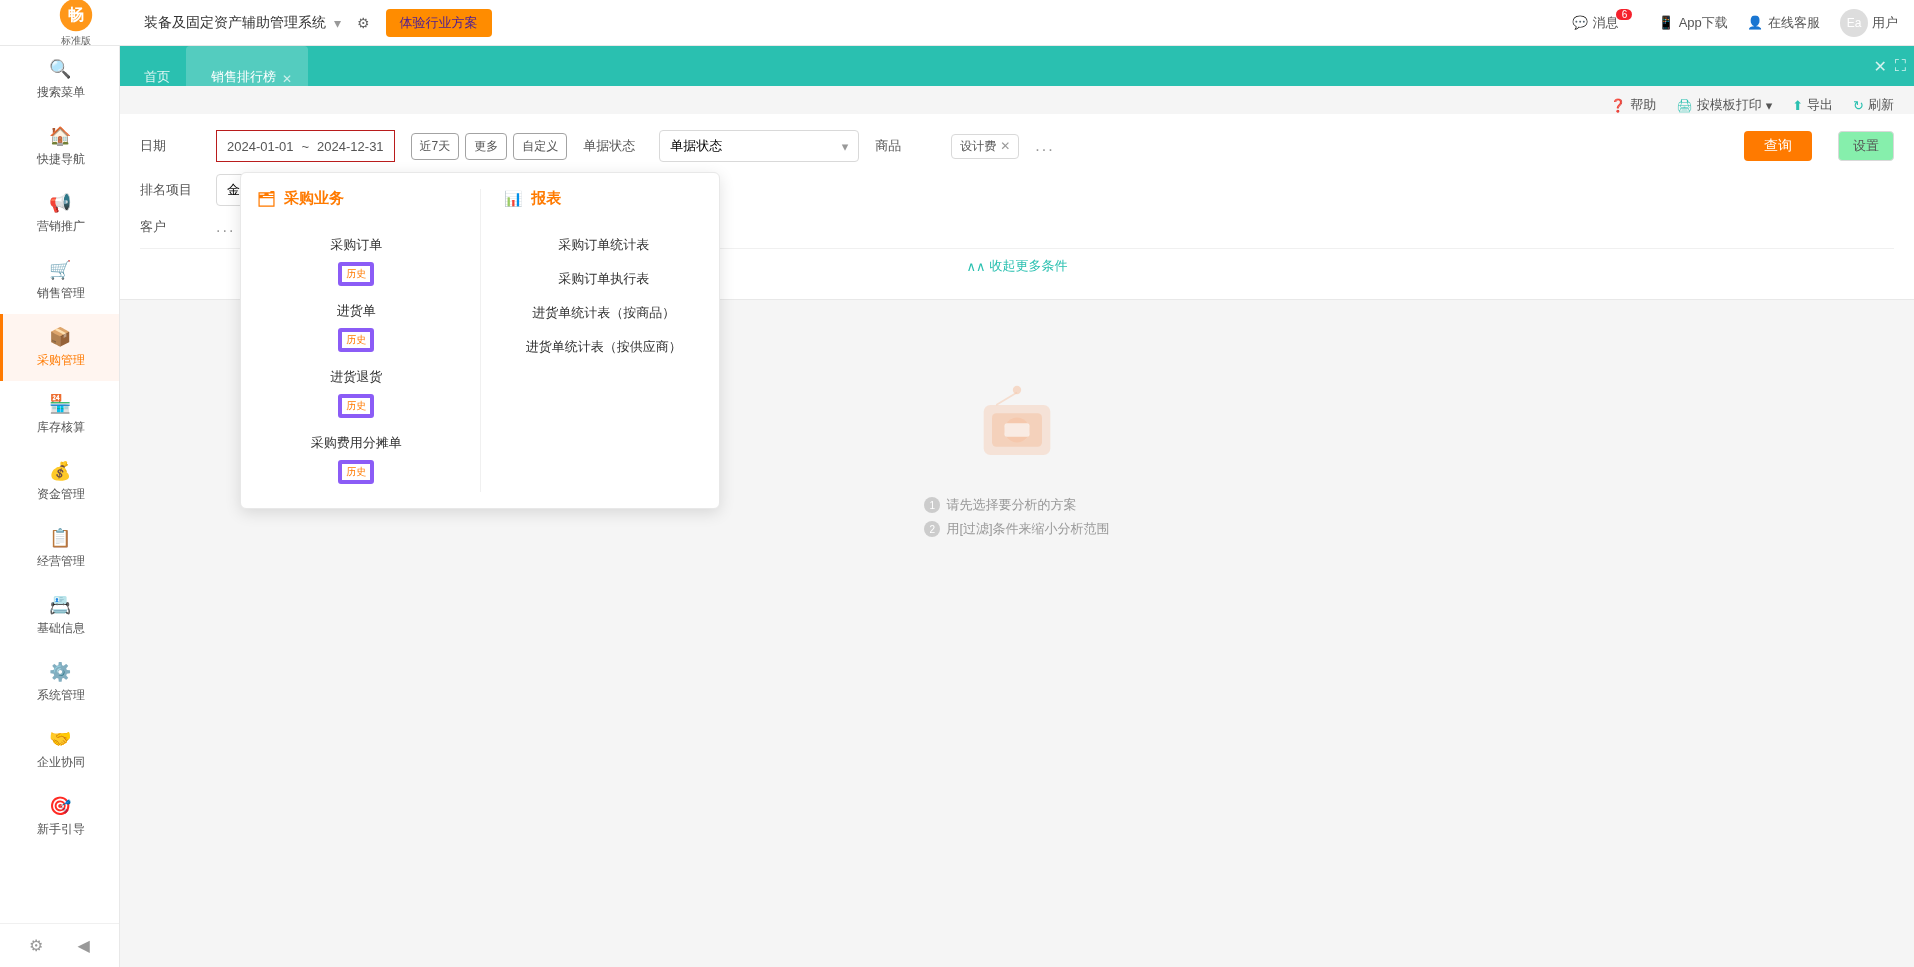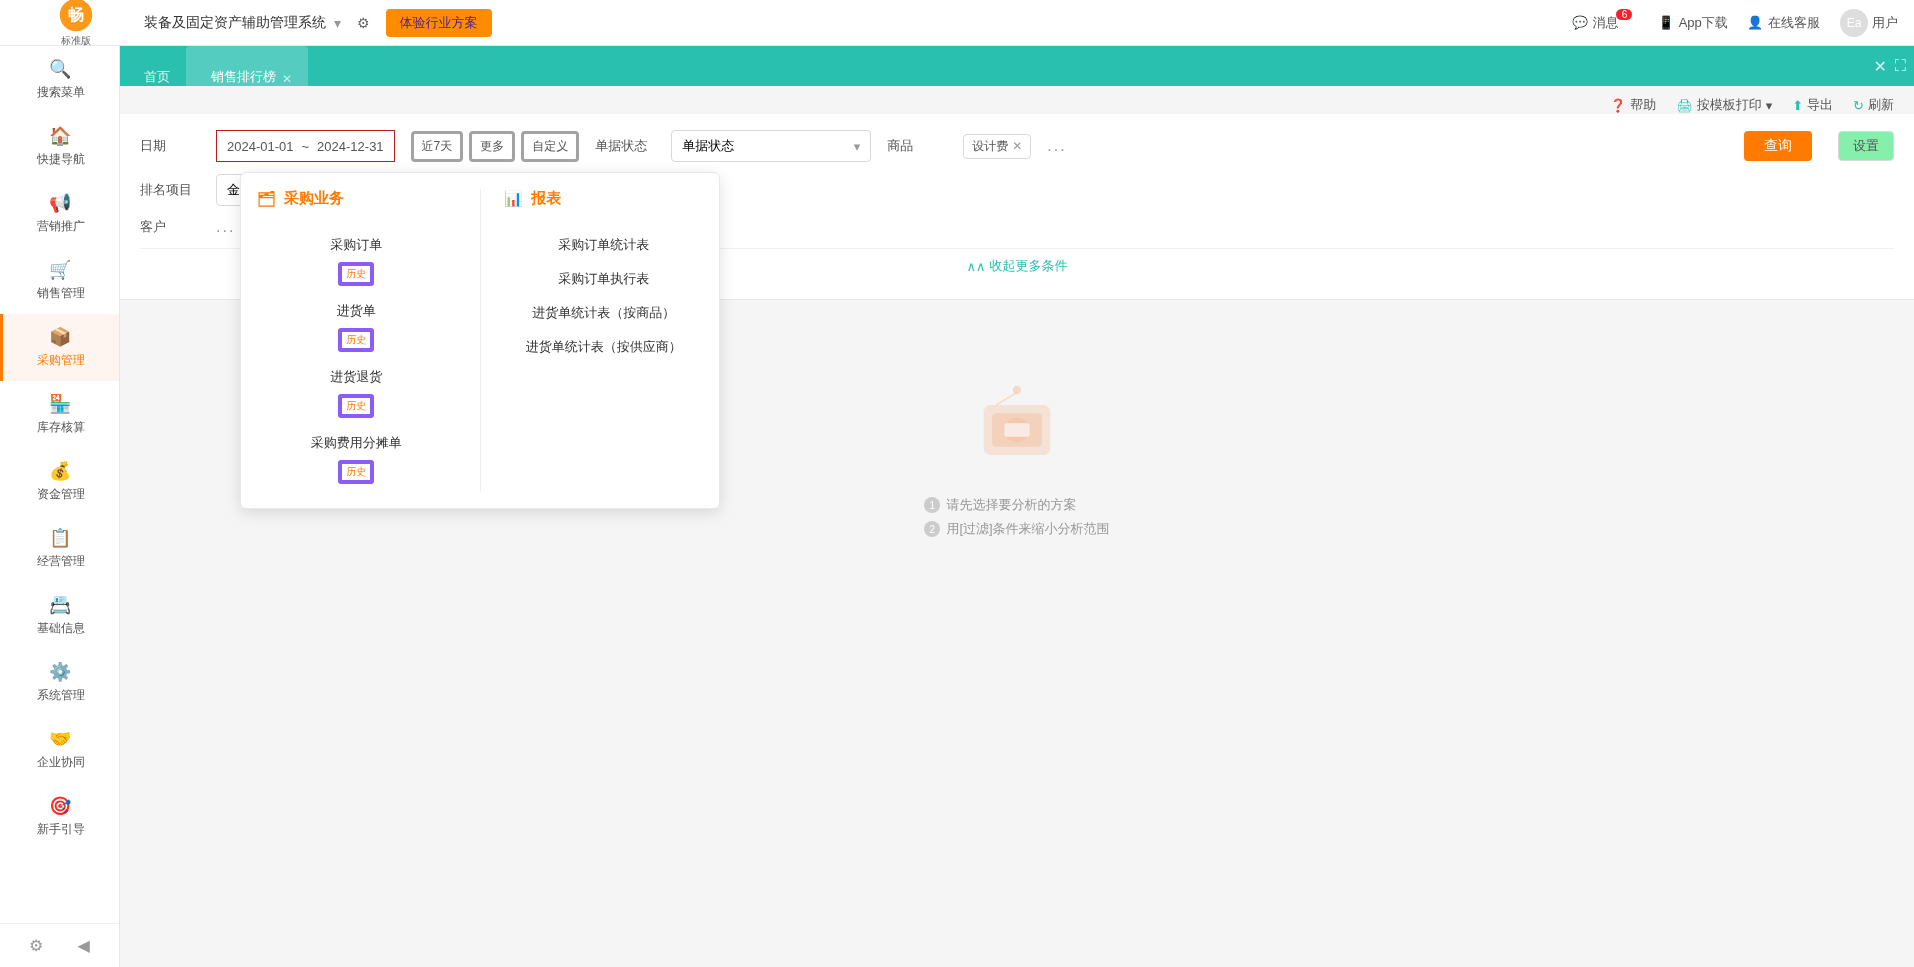--- a/index.html
+++ b/index.html
@@ -257,21 +257,21 @@
       background: #fff;
       font-size: 13px;
       color: #555;
     }
     .quick-dates {
       display: flex;
       gap: 6px;
     }
     .quick-date-btn {
       padding: 4px 8px;
-      border: 3px solid #a3a3a3;
+      border: 1px solid #a3a3a3;
       border-radius: 4px;
       background: #fff;
       font-size: 12px;
       color: #555;
       cursor: pointer;
     }
     .toolbar-btn {
       display: flex;
       align-items: center;
       gap: 4px;

